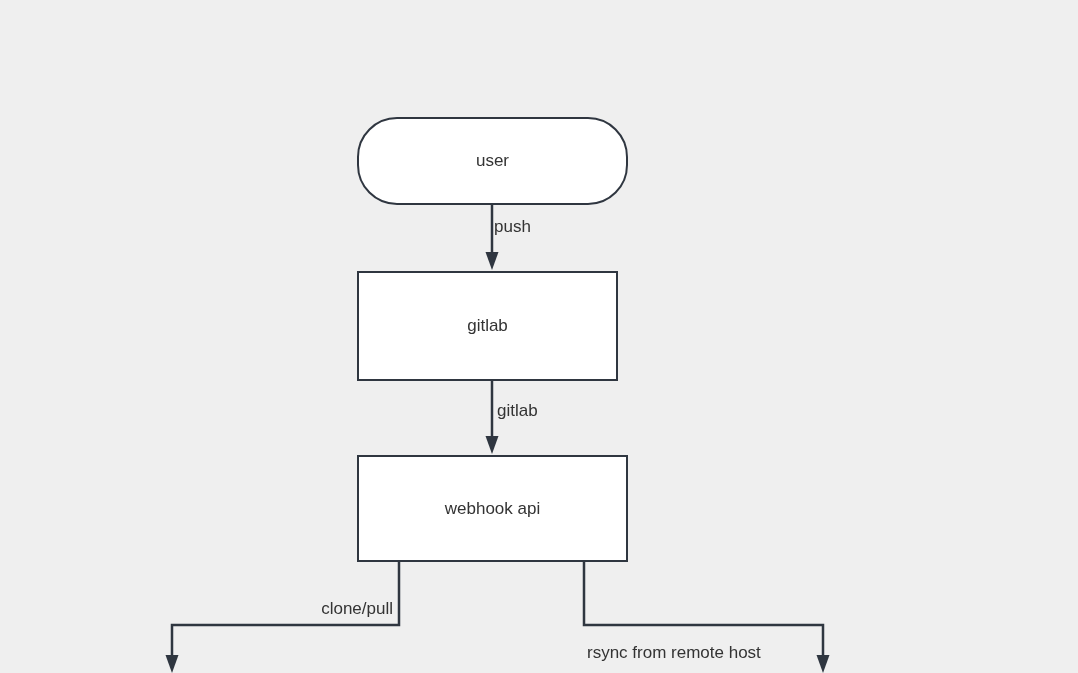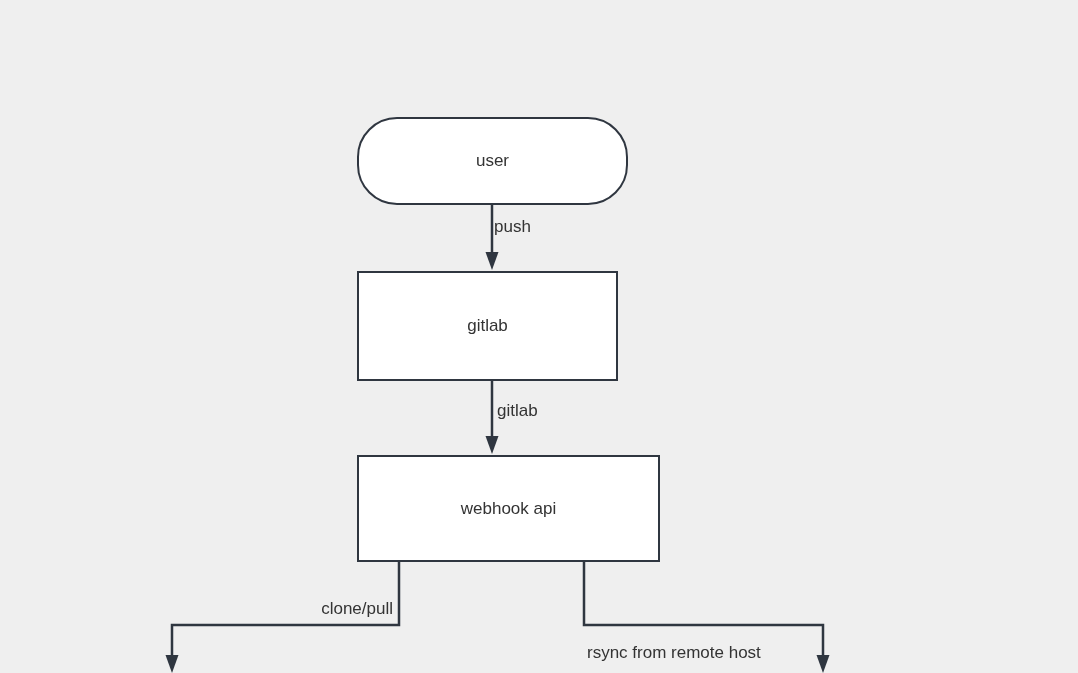--- a/index.html
+++ b/index.html
@@ -46,21 +46,21 @@
   }
   #node-gitlab {
     left: 357px;
     top: 271px;
     width: 261px;
     height: 110px;
   }
   #node-webhook {
     left: 357px;
     top: 455px;
-    width: 303px;
+    width: 271px;
     height: 107px;
   }
   .edge-label {
     position: absolute;
     font-size: 17px;
     color: #333333;
     white-space: nowrap;
     line-height: 21px;
   }
   #edge-label-push   { left: 494px; top: 216px; }

